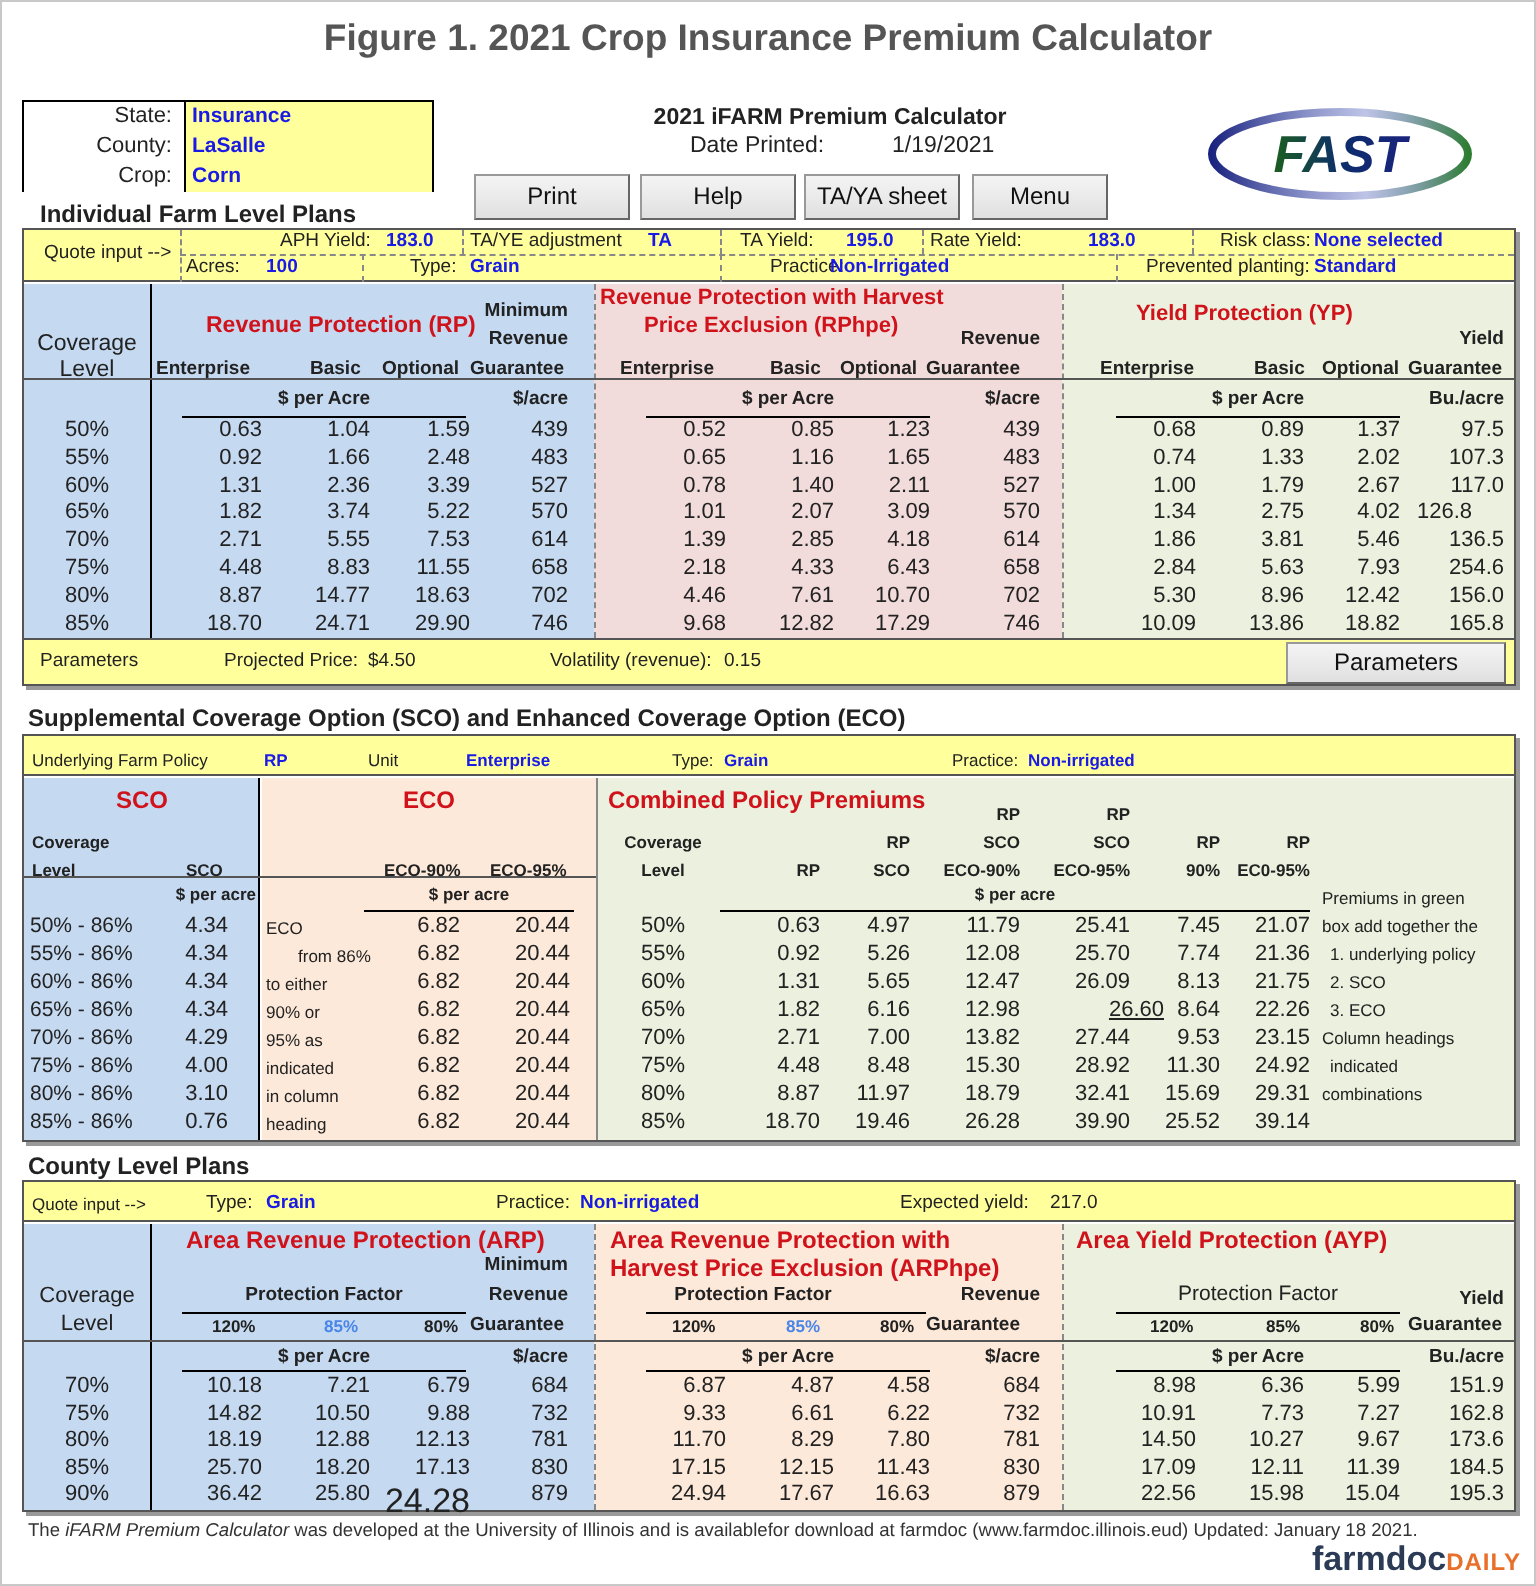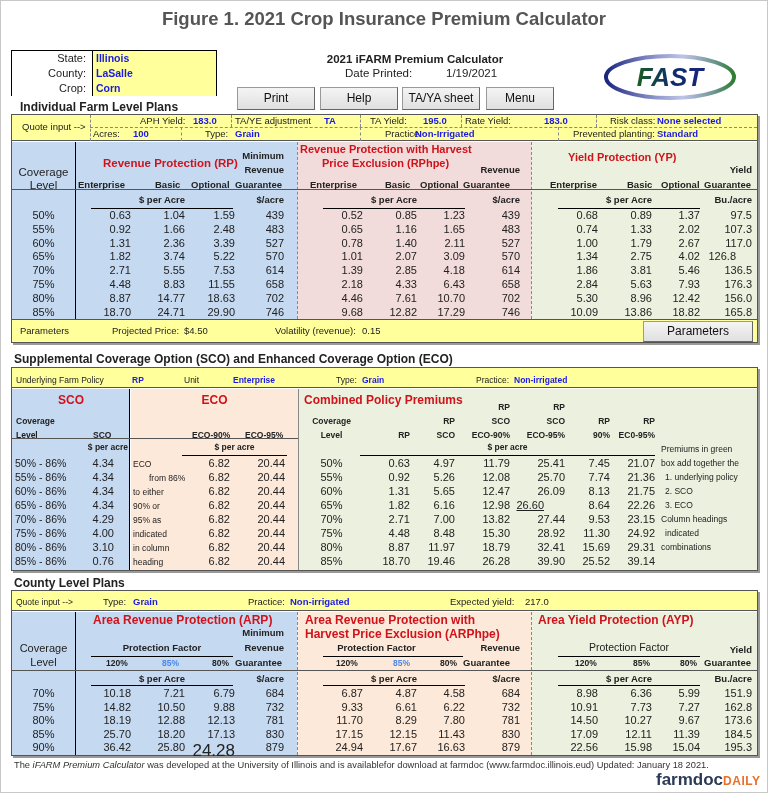--- a/index.html
+++ b/index.html
@@ -33,21 +33,21 @@
 </style>
 </head>
 <body>
 
 <div class="frame"></div>
 <div class="title">Figure 1. 2021 Crop Insurance Premium Calculator</div>
 
 <div class="abs loc-box">
   <div class="loc-row" style="top:0">
     <span class="loc-label">State:</span>
-    <span class="loc-val">Illinois</span>
+    <span class="loc-val">Insurance</span>
   </div>
   <div class="loc-row" style="top:15px">
     <span class="loc-label">County:</span>
     <span class="loc-val">LaSalle</span>
   </div>
   <div class="loc-row" style="top:30px">
     <span class="loc-label">Crop:</span>
     <span class="loc-val">Corn</span>
   </div>
 </div>
@@ -229,21 +229,21 @@
     <div class="cell r" style="left:140px;top:278px;width:45px;font-size:11px;">8.83</div>
     <div class="cell r" style="left:190px;top:278px;width:45px;font-size:11px;">11.55</div>
     <div class="cell r" style="left:228px;top:278px;width:56px;font-size:11px;">658</div>
     <div class="cell r" style="left:323px;top:278px;width:40px;font-size:11px;">2.18</div>
     <div class="cell r" style="left:372px;top:278px;width:45px;font-size:11px;">4.33</div>
     <div class="cell r" style="left:420px;top:278px;width:45px;font-size:11px;">6.43</div>
     <div class="cell r" style="left:465px;top:278px;width:55px;font-size:11px;">658</div>
     <div class="cell r" style="left:558px;top:278px;width:40px;font-size:11px;">2.84</div>
     <div class="cell r" style="left:607px;top:278px;width:45px;font-size:11px;">5.63</div>
     <div class="cell r" style="left:655px;top:278px;width:45px;font-size:11px;">7.93</div>
-    <div class="cell r" style="left:700px;top:278px;width:52px;font-size:11px;">176.3</div>
+    <div class="cell r" style="left:700px;top:278px;width:52px;font-size:11px;">254.6</div>
     <div class="cell c" style="left:12px;top:291.8px;width:63px;font-size:11px;">80%</div>
     <div class="cell r" style="left:91px;top:291.8px;width:40px;font-size:11px;">8.87</div>
     <div class="cell r" style="left:140px;top:291.8px;width:45px;font-size:11px;">14.77</div>
     <div class="cell r" style="left:190px;top:291.8px;width:45px;font-size:11px;">18.63</div>
     <div class="cell r" style="left:228px;top:291.8px;width:56px;font-size:11px;">702</div>
     <div class="cell r" style="left:323px;top:291.8px;width:40px;font-size:11px;">4.46</div>
     <div class="cell r" style="left:372px;top:291.8px;width:45px;font-size:11px;">7.61</div>
     <div class="cell r" style="left:420px;top:291.8px;width:45px;font-size:11px;">10.70</div>
     <div class="cell r" style="left:465px;top:291.8px;width:55px;font-size:11px;">702</div>
     <div class="cell r" style="left:558px;top:291.8px;width:40px;font-size:11px;">5.30</div>
@@ -362,21 +362,21 @@
     <div class="cell r" style="left:610px;top:485px;width:45px;font-size:11px;">21.75</div>
     <div class="cell" style="left:15px;top:499px;font-size:10.5px;">65% - 86%</div>
     <div class="cell r" style="left:80px;top:499px;width:34px;font-size:11px;">4.34</div>
     <div class="cell xs" style="left:133px;top:501px;">90% or</div>
     <div class="cell r" style="left:190px;top:499px;width:40px;font-size:11px;">6.82</div>
     <div class="cell r" style="left:240px;top:499px;width:45px;font-size:11px;">20.44</div>
     <div class="cell c" style="left:304px;top:499px;width:55px;font-size:11px;">65%</div>
     <div class="cell r" style="left:360px;top:499px;width:50px;font-size:11px;">1.82</div>
     <div class="cell r" style="left:410px;top:499px;width:45px;font-size:11px;">6.16</div>
     <div class="cell r" style="left:455px;top:499px;width:55px;font-size:11px;">12.98</div>
-    <div class="cell r" style="left:510px;top:499px;width:34px;font-size:11px;text-decoration:underline;">26.60</div>
+    <div class="cell r" style="left:510px;top:499px;width:72px;font-size:11px;text-decoration:underline;">26.60</div>
     <div class="cell r" style="left:565px;top:499px;width:45px;font-size:11px;">8.64</div>
     <div class="cell r" style="left:610px;top:499px;width:45px;font-size:11px;">22.26</div>
     <div class="cell" style="left:15px;top:513px;font-size:10.5px;">70% - 86%</div>
     <div class="cell r" style="left:80px;top:513px;width:34px;font-size:11px;">4.29</div>
     <div class="cell xs" style="left:133px;top:515px;">95% as</div>
     <div class="cell r" style="left:190px;top:513px;width:40px;font-size:11px;">6.82</div>
     <div class="cell r" style="left:240px;top:513px;width:45px;font-size:11px;">20.44</div>
     <div class="cell c" style="left:304px;top:513px;width:55px;font-size:11px;">70%</div>
     <div class="cell r" style="left:360px;top:513px;width:50px;font-size:11px;">2.71</div>
     <div class="cell r" style="left:410px;top:513px;width:45px;font-size:11px;">7.00</div>

